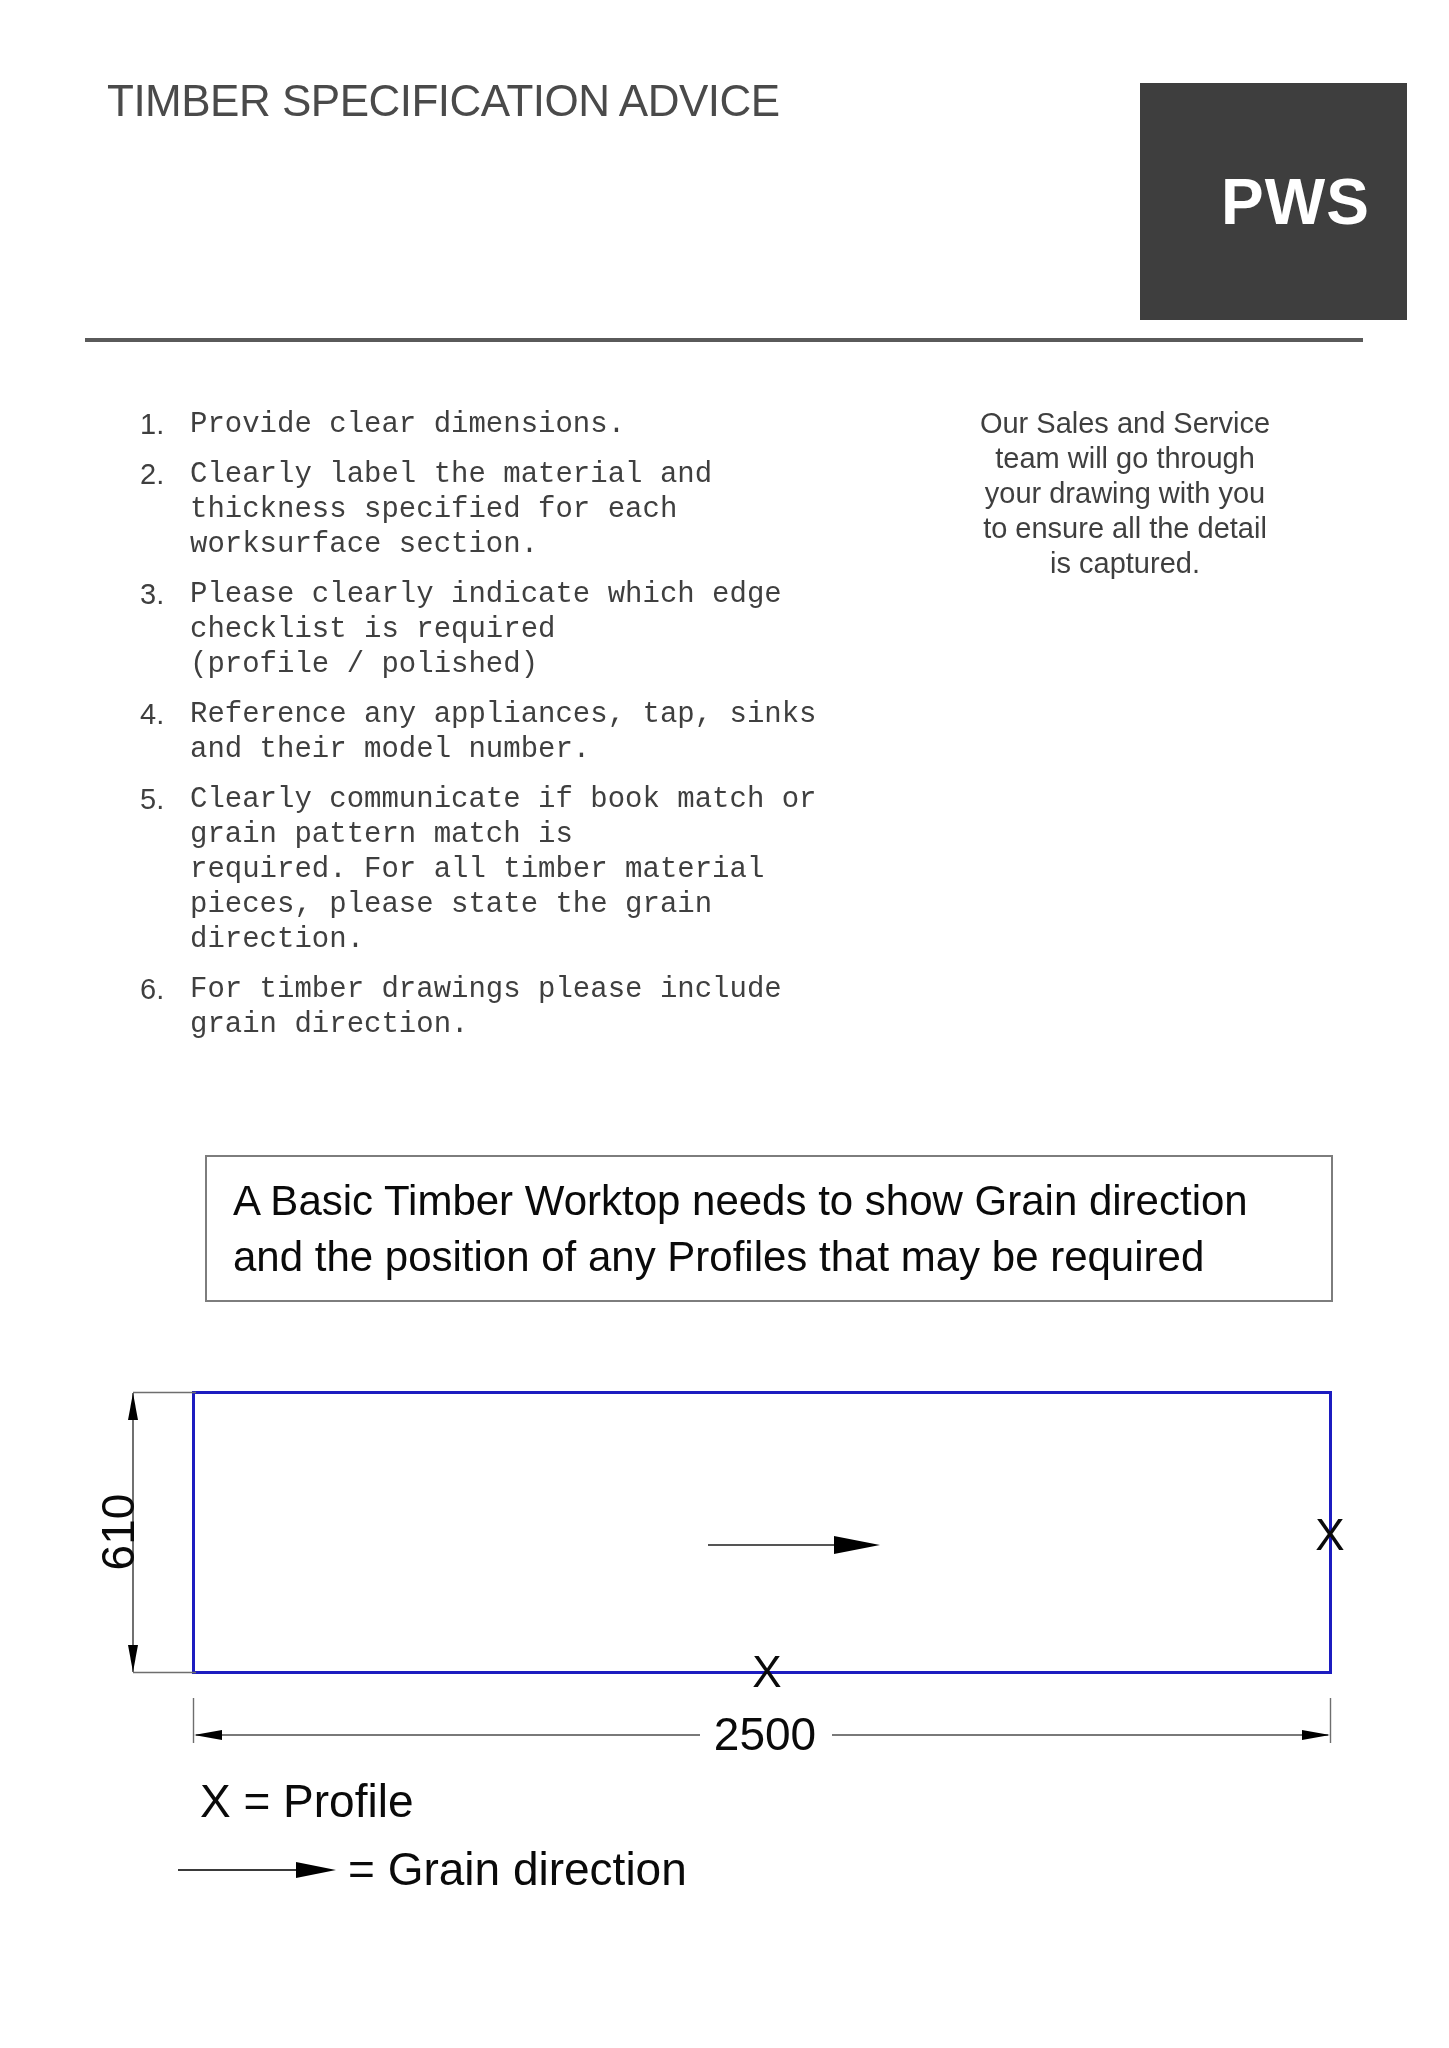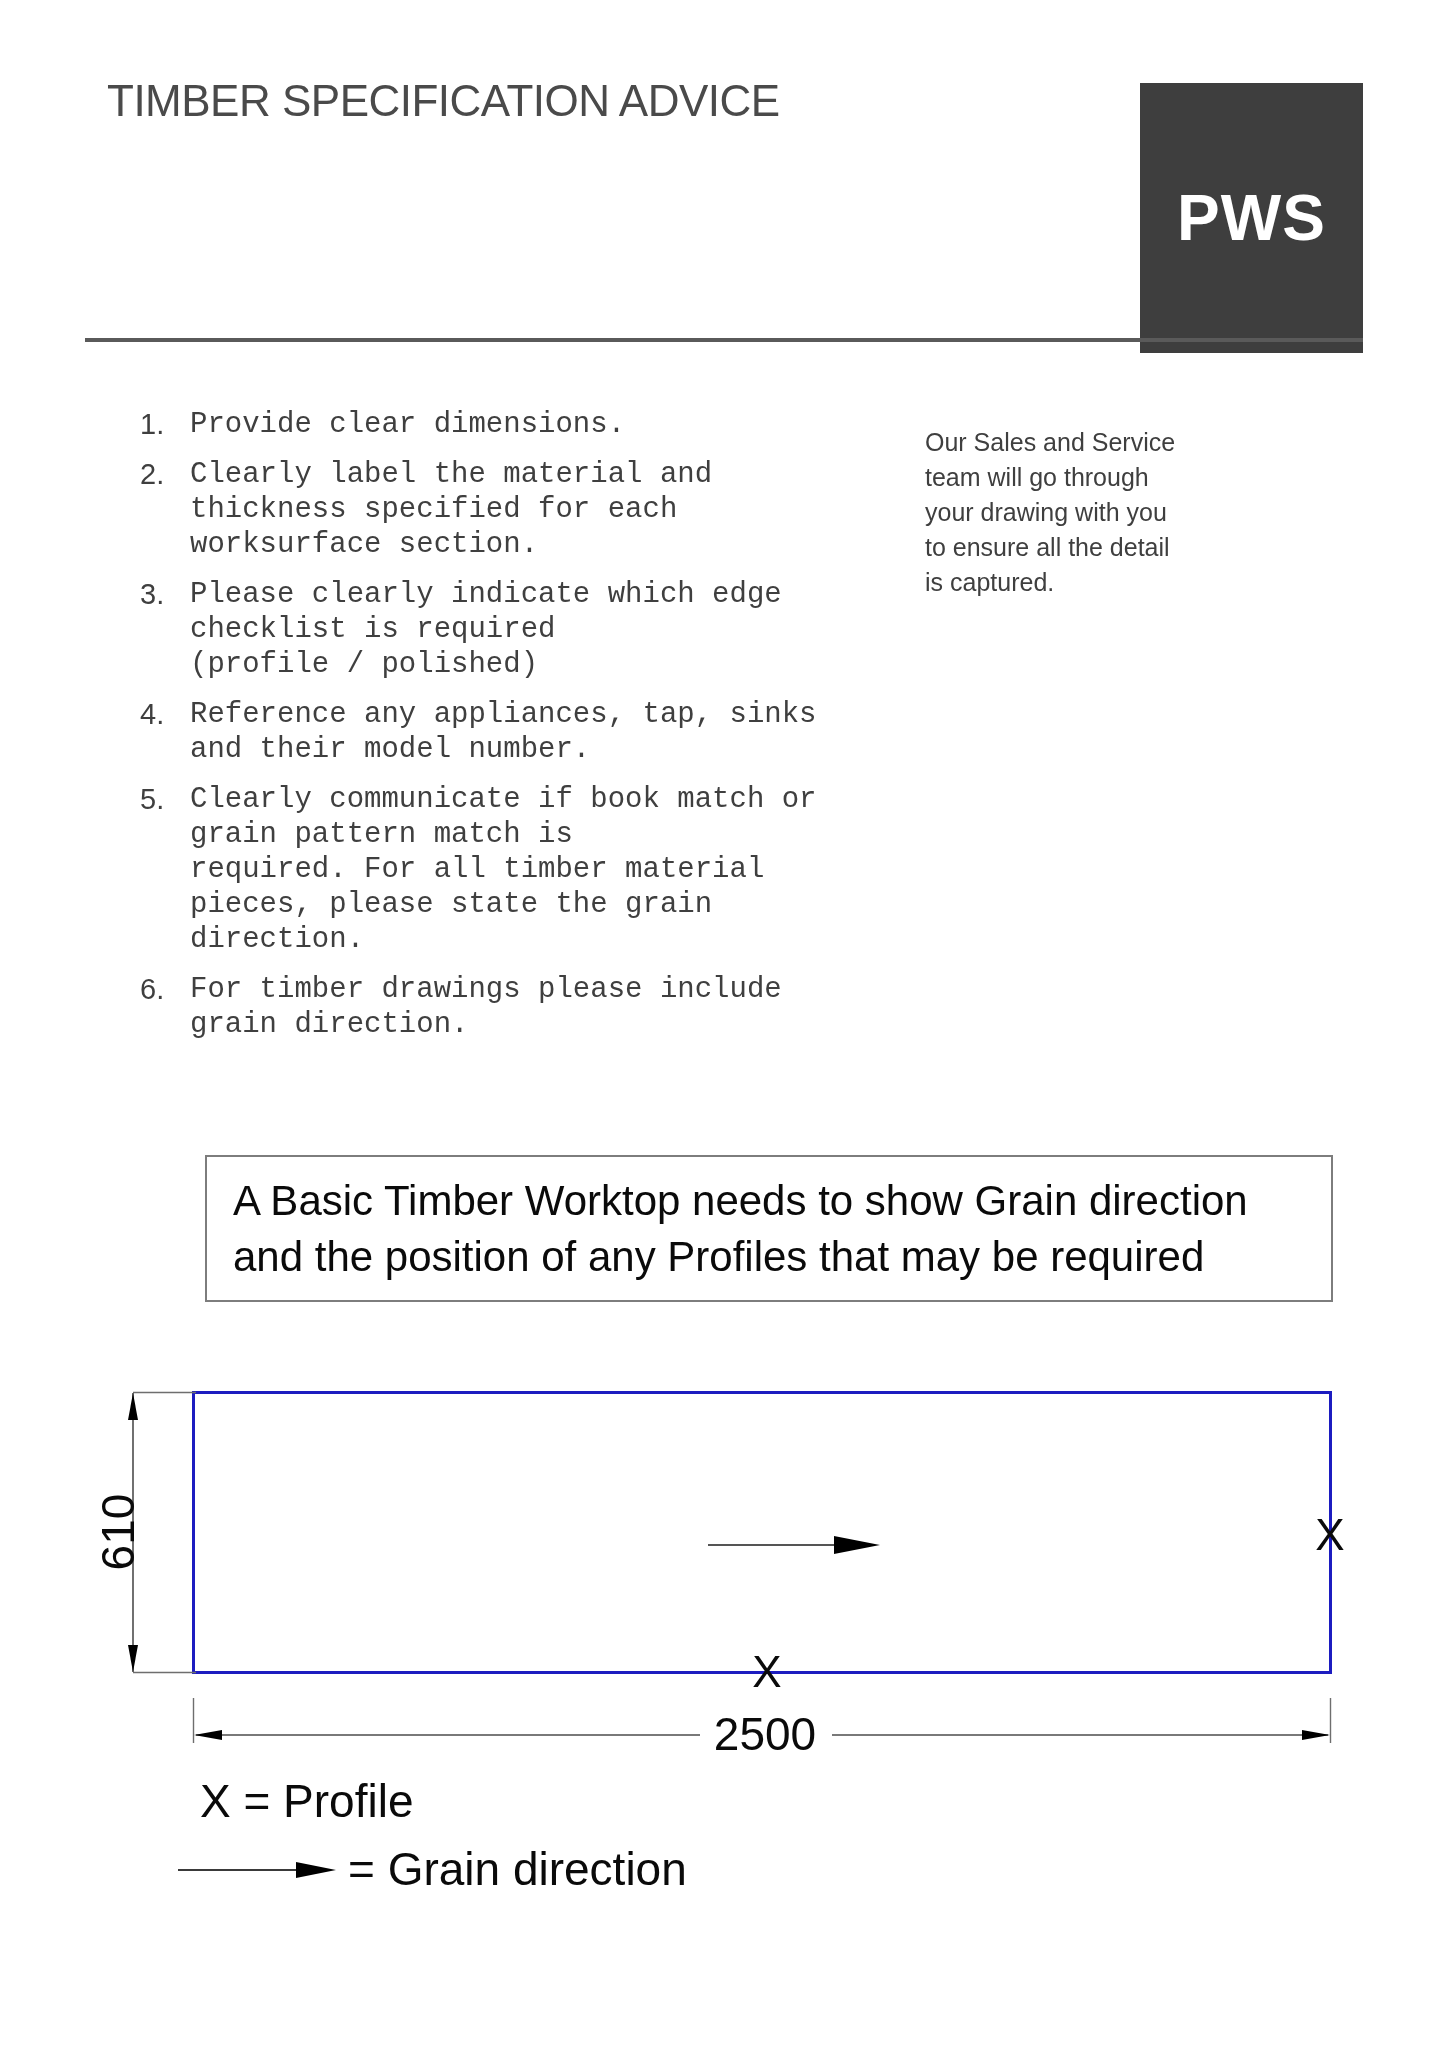--- a/index.html
+++ b/index.html
@@ -25,23 +25,23 @@
   }
   
   .title{
     position:absolute;left:107px;top:72px;
     font-size:44px;line-height:57px;
     color:var(--title-gray);
     letter-spacing:-0.5px;
   }
   .logo{
     position:absolute;left:1140px;top:83px;
-    width:223px;height:270px;
+    width:223px;height:237px;
     background:var(--logo-bg);
-    display:flex;align-items:center;justify-content:center;
+    display:flex;align-items:center;justify-content:center;padding-left:44px;
   }
   .logo-text{
     color:var(--logo-fg);
     font-size:64px;font-weight:bold;letter-spacing:1px;
   }
   .rule{
     position:absolute;left:85px;top:338px;
     width:1278px;height:4px;
     background:var(--rule-gray);
   }
@@ -54,24 +54,24 @@
   .advice-item{display:flex;margin-bottom:15px;}
   .advice-num{width:50px;flex:0 0 50px;}
   .advice-text{white-space:pre-line;font-family:Liberation Mono, monospace;}
   .checklist-note{
     position:absolute;left:140px;top:896px;width:700px;
     color:var(--body-gray);
     font-size:29px;line-height:35px;
     white-space:pre-line;
   }
   .sales-note{
-    position:absolute;left:925px;top:425px;width:400px;
-    text-align:left;
+    position:absolute;left:925px;top:406px;width:400px;
+    text-align:center;
     color:var(--body-gray);
-    font-size:25px;line-height:35px;
+    font-size:29px;line-height:35px;
     white-space:pre-line;
   }
   
   .callout{
     position:absolute;left:205px;top:1155px;
     width:1128px;height:147px;
     border:2px solid var(--box-border);
     box-sizing:border-box;
     display:flex;align-items:center;
   }

